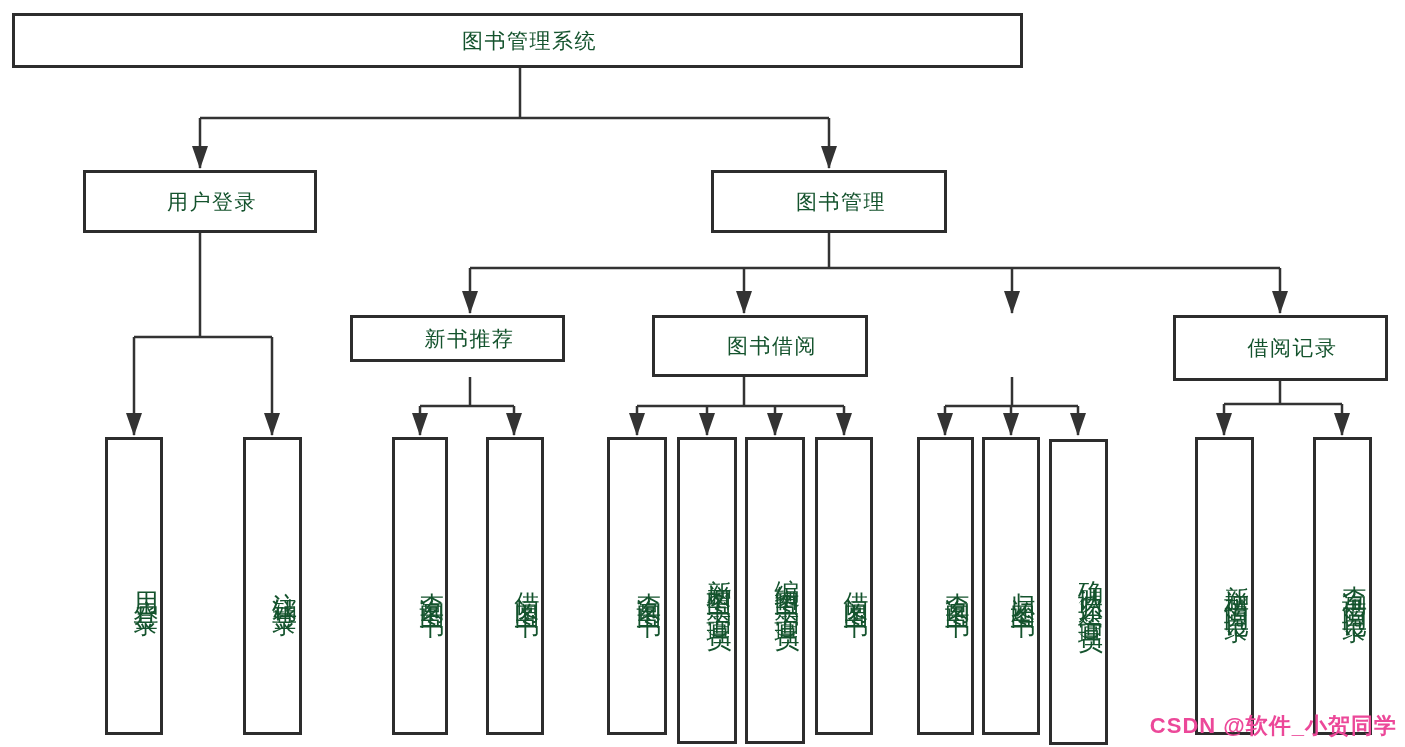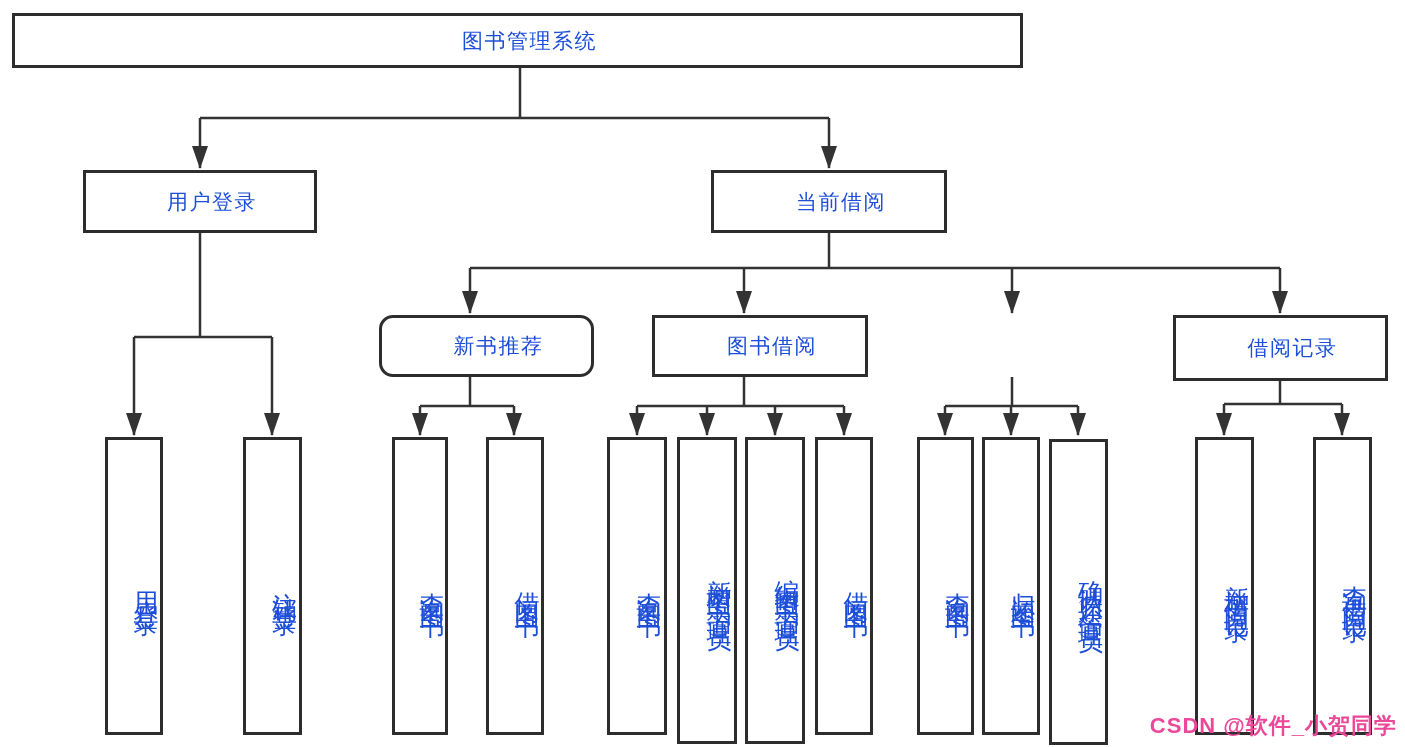--- a/index.html
+++ b/index.html
@@ -20,21 +20,21 @@
     left: 0; top: 0;
     width: 1405px;
     height: 747px;
     z-index: 1;
   }
   .node {
     position: absolute;
     box-sizing: border-box;
     background: #ffffff;
     border: 3px solid #2d2d2d;
-    color: #1d4ed8;
+    color: #14532d;
     display: flex;
     align-items: center;
     justify-content: center;
     z-index: 2;
     padding-left: 24px;
   }
   .hnode {
     font-size: 21px;
     letter-spacing: 1.5px;
     white-space: nowrap;
@@ -109,23 +109,23 @@
       <path d="M1280,377 V404"></path>
       <path d="M1224,404 H1342"></path>
       <path d="M1224,404 V435" marker-end="url(#arw)"></path>
       <path d="M1342,404 V435" marker-end="url(#arw)"></path>
     </g>
   </svg>
 
   <div class="node hnode" style="left:12px; top:13px; width:1011px; height:55px;">图书管理系统</div>
 
   <div class="node hnode" style="left:83px; top:170px; width:234px; height:63px;">用户登录</div>
-  <div class="node hnode" style="left:711px; top:170px; width:236px; height:63px;">当前借阅</div>
+  <div class="node hnode" style="left:711px; top:170px; width:236px; height:63px;">图书管理</div>
 
-  <div class="node hnode" style="left:379px; top:315px; width:215px; height:62px;border-radius:14px;">新书推荐</div>
+  <div class="node hnode" style="left:350px; top:315px; width:215px; height:47px;">新书推荐</div>
   <div class="node hnode" style="left:636px; top:315px; width:216px; height:62px;margin-left:16px;">图书借阅</div>
   <div class="node hnode" style="left:1173px; top:315px; width:215px; height:66px;">借阅记录</div>
 
   <div class="node vnode" style="left:105px; top:437px; width:58px; height:298px;">用户登录</div>
   <div class="node vnode" style="left:243px; top:437px; width:59px; height:298px;">注销登录</div>
 
   <div class="node vnode" style="left:392px; top:437px; width:56px; height:298px;">查询图书</div>
   <div class="node vnode" style="left:486px; top:437px; width:58px; height:298px;">借阅图书</div>
 
   <div class="node vnode" style="left:607px; top:437px; width:60px; height:298px;">查询图书</div>

